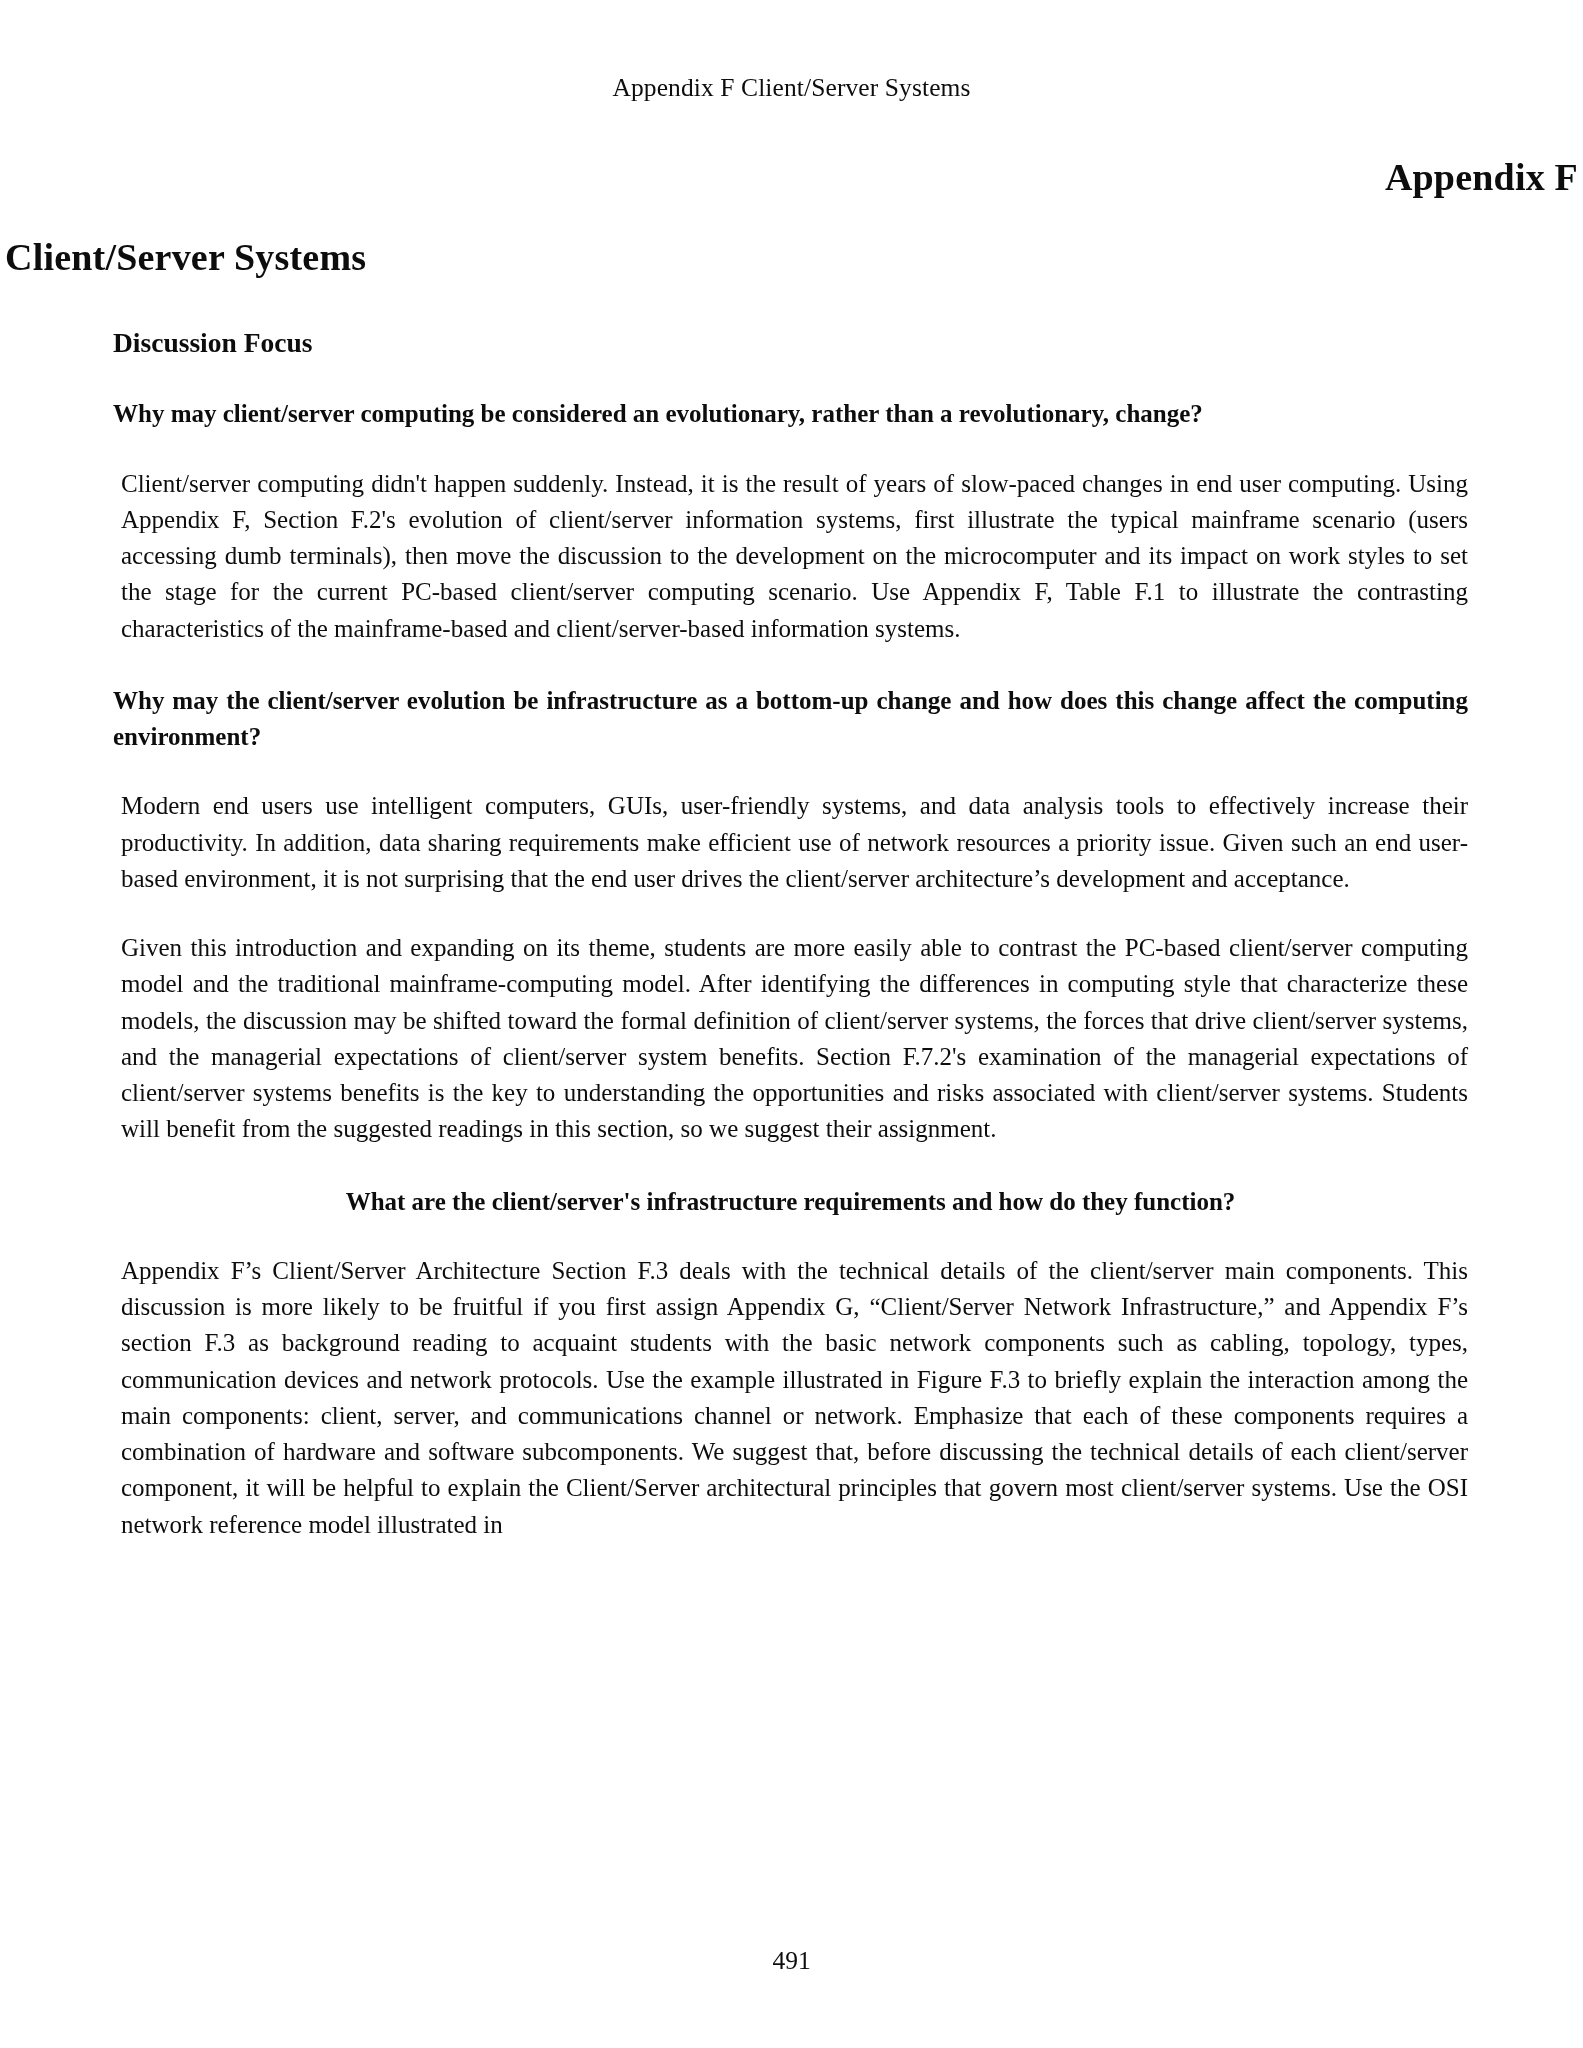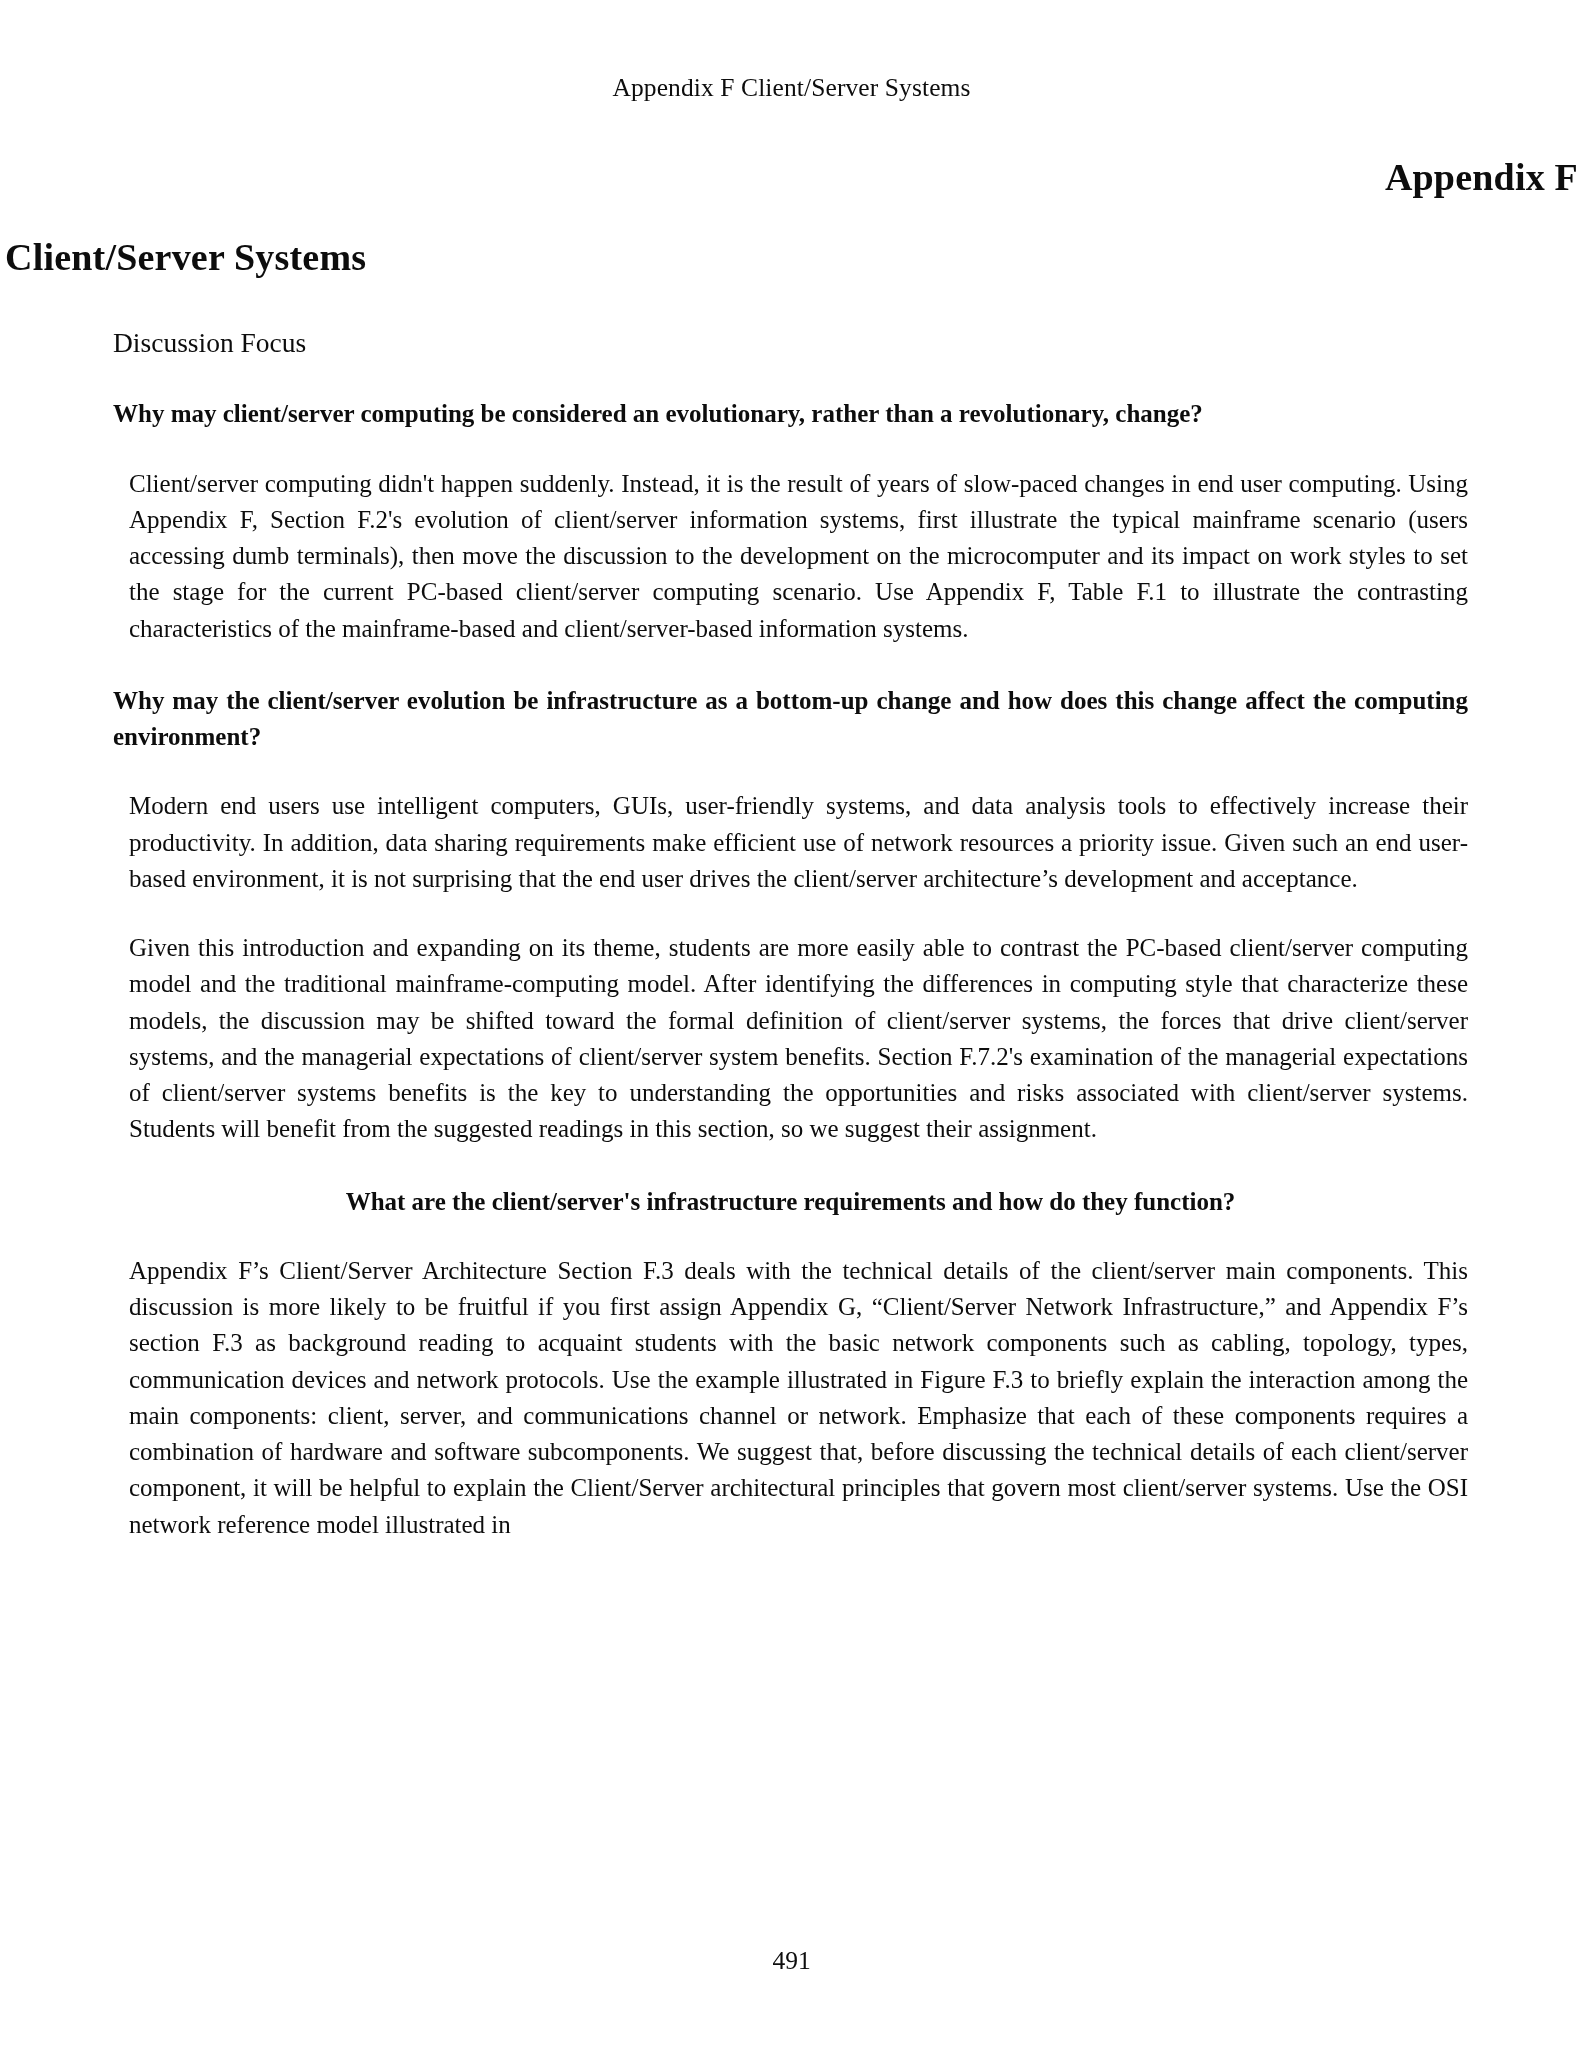--- a/index.html
+++ b/index.html
@@ -47,42 +47,42 @@
     line-height: 1.15;
     margin-top: 37px;
     letter-spacing: 0.2px;
   }
   .content {
     margin-top: 46px;
     padding-left: 108px;
     padding-right: 110px;
   }
   .section-heading {
-    font-weight: normal;
+    font-weight: bold;
     font-size: 27.5px;
     line-height: 1.25;
     margin: 0 0 0 0;
   }
   .question {
     font-weight: bold;
     font-size: 25px;
     line-height: 1.45;
     text-align: justify;
     text-justify: inter-word;
     margin: 36px 0 0 0;
   }
   .question.tight {
     text-align: center;
   }
   .para {
     font-size: 25px;
     line-height: 1.45;
     text-align: justify;
     text-justify: inter-word;
-    margin: 33px 0 0 16px;
+    margin: 33px 0 0 8px;
     hyphens: none;
   }
   .page-number {
     position: absolute;
     left: 0;
     right: 0;
     top: 1946px;
     text-align: center;
     font-size: 25.5px;
   }

